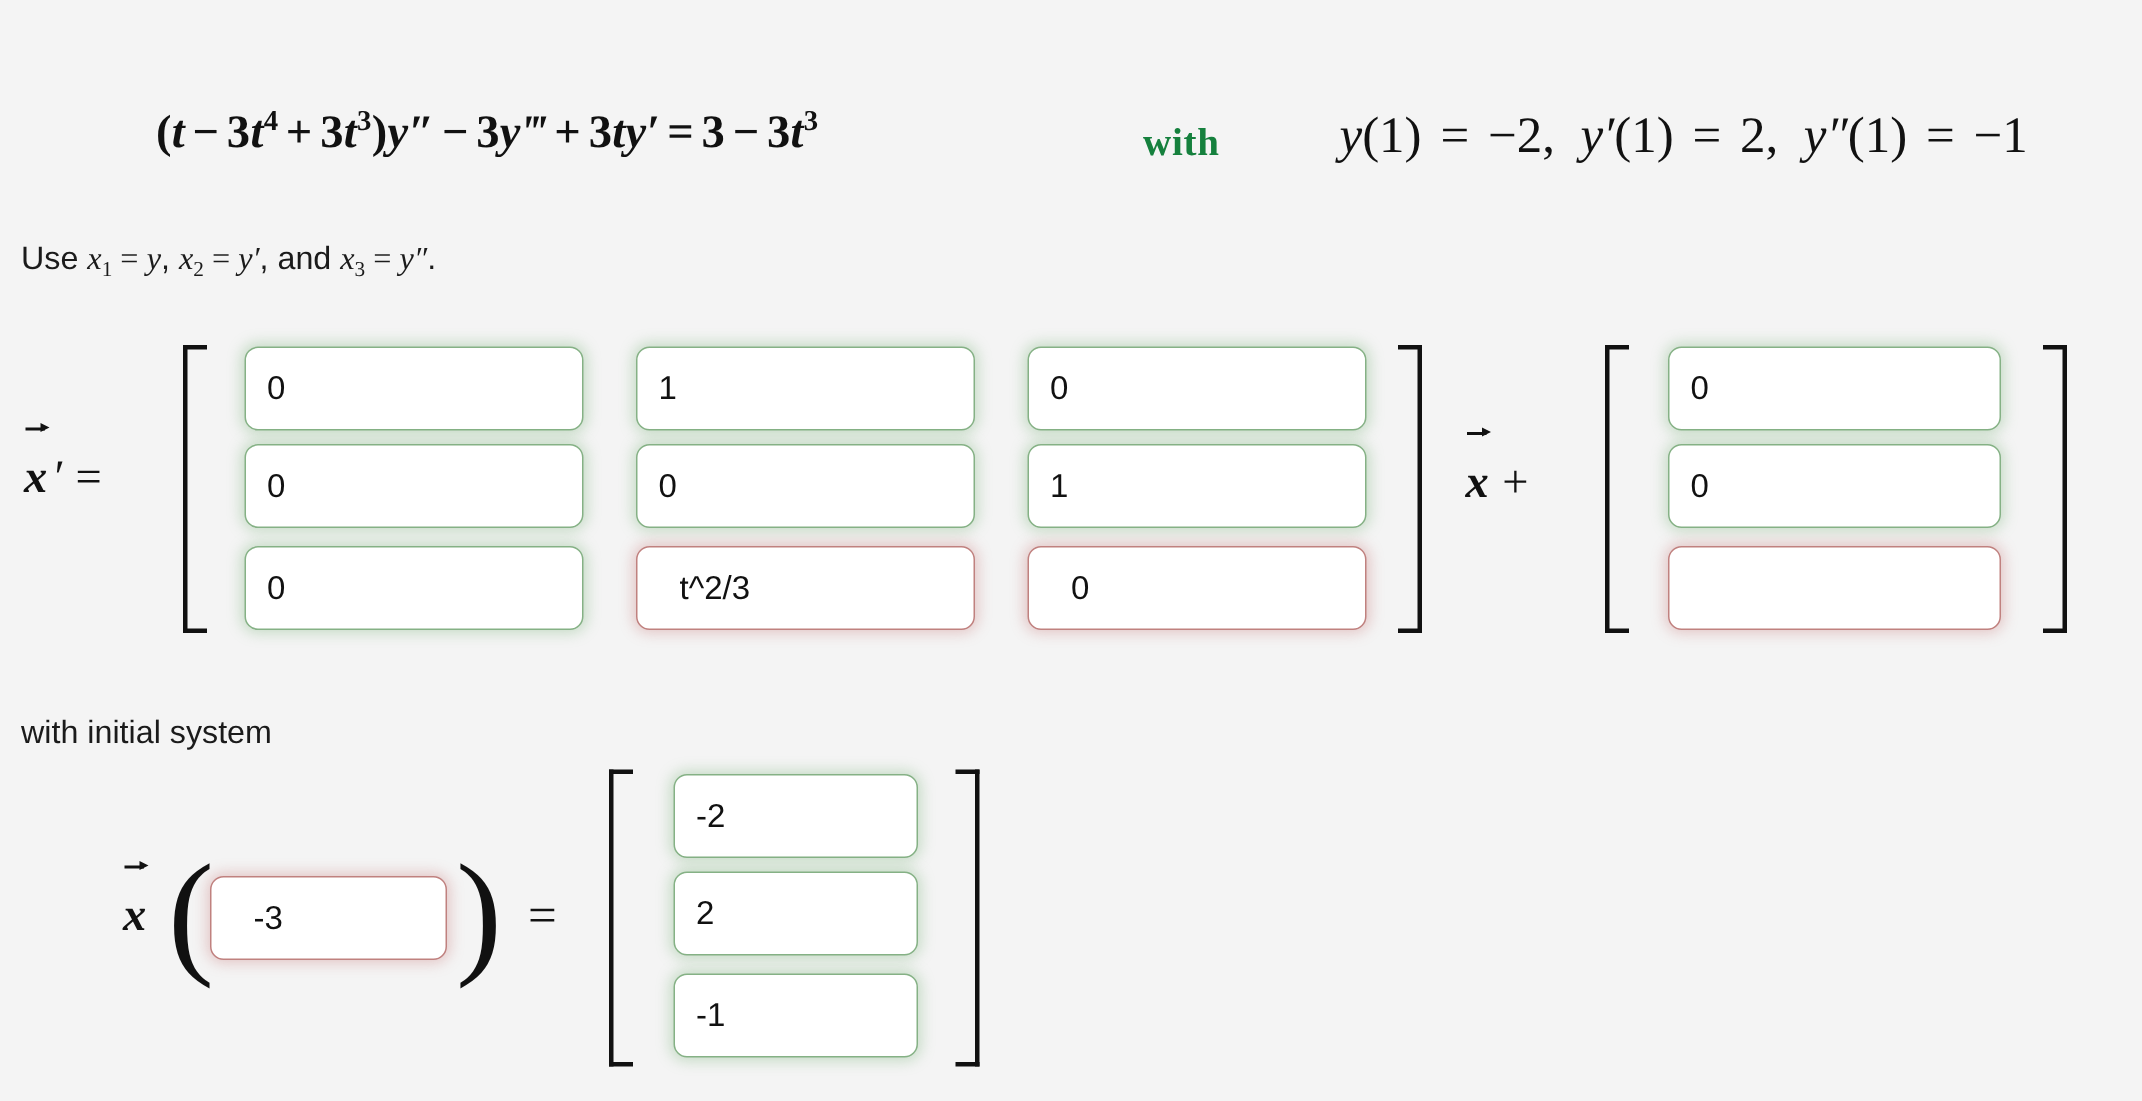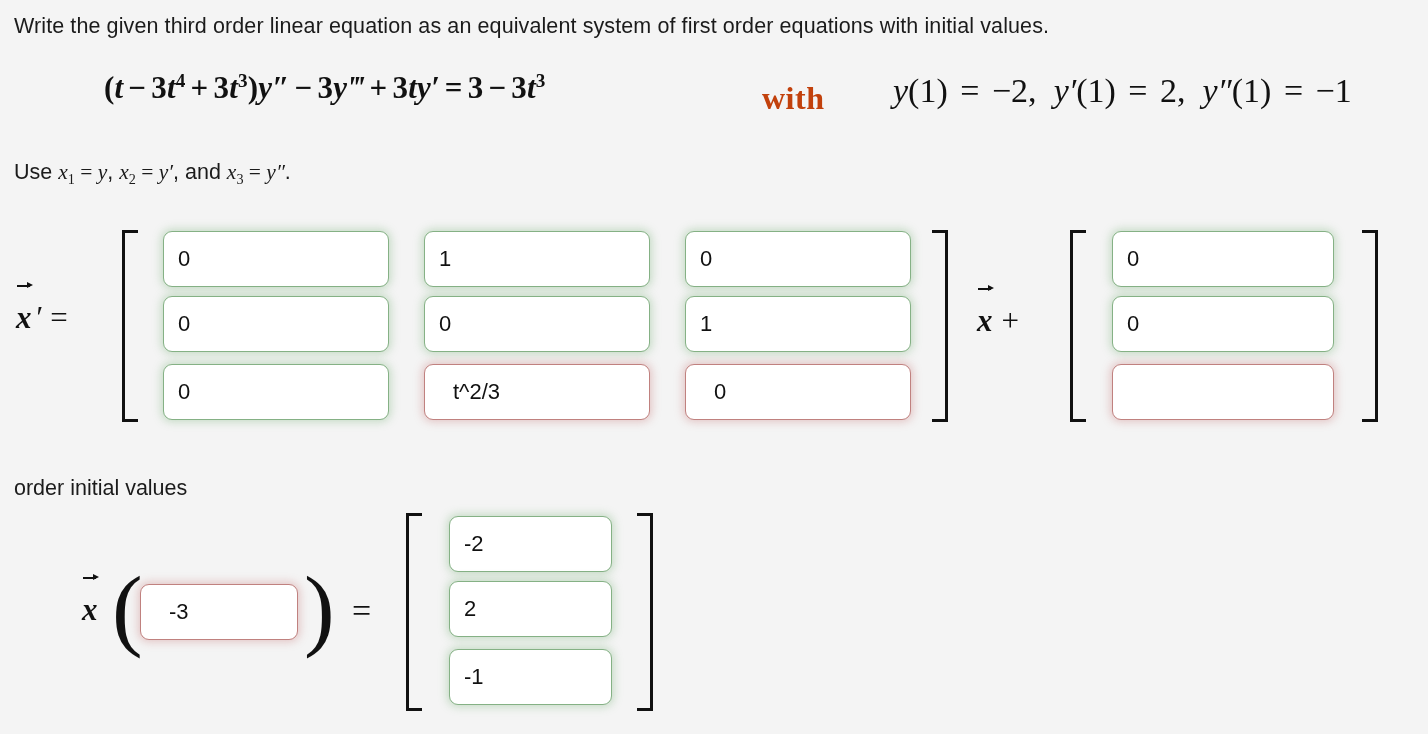--- a/index.html
+++ b/index.html
@@ -36,21 +36,21 @@
     font-size: 31px; font-weight: bold; color: #111;
     white-space: nowrap; letter-spacing: .2px; margin-left: 32px;
   }
   .bigeq sup { font-size: 0.62em; vertical-align: super; font-weight: bold; }
   .bigeq .it { font-style: italic; }
   .op { padding: 0 5px; font-weight: bold; }
 
   .withword {
     position: absolute; left: 762px; top: 80px;
     font-family: "Liberation Serif", "DejaVu Serif", serif;
-    font-size: 32px; font-weight: bold; color: #c2410c; letter-spacing: .5px;
+    font-size: 26px; font-weight: bold; color: #15803d; letter-spacing: .5px;
   }
   .ivs {
     position: absolute; left: 893px; top: 72px;
     font-family: "Liberation Serif", "DejaVu Serif", serif;
     font-size: 34px; color: #111; white-space: nowrap;
   }
   .ivs .it { font-style: italic; }
 
   
   .vecx {
@@ -131,21 +131,20 @@
   .xlab2 {
     position: absolute; left: 82px; top: 592px;
     font-family: "Liberation Serif", serif; font-size: 31px; color: #111;
   }
 </style>
 </head>
 <body>
 
 <div class="page">
 
-  <div class="prompt">Write the given third order linear equation as an equivalent system of first order equations with initial values.</div>
 
   <div class="bigeq">
     <span>(</span><span class="it">t</span><span class="op">−</span><span>3</span><span class="it">t</span><sup>4</sup><span class="op">+</span><span>3</span><span class="it">t</span><sup>3</sup><span>)</span><span class="it">y″</span><span class="op">−</span><span>3</span><span class="it">y‴</span><span class="op">+</span><span>3</span><span class="it">t</span><span class="it">y′</span><span class="op">=</span><span>3</span><span class="op">−</span><span>3</span><span class="it">t</span><sup>3</sup>
   </div>
 
   <div class="withword">with</div>
 
   <div class="ivs">
     <span class="it">y</span>(1) <span style="padding:0 4px;">=</span> −2,&nbsp; <span class="it">y′</span>(1) <span style="padding:0 4px;">=</span> 2,&nbsp; <span class="it">y″</span>(1) <span style="padding:0 4px;">=</span> −1
   </div>
@@ -177,21 +176,21 @@
     <span class="vecx" style="font-size:31px;"><span class="arw"></span><span>x</span></span><span style="padding-left:9px;">+</span>
   </div>
 
   <div class="bracket" style="left:1070px; top:230px; height:192px;"></div>
   <div class="bracket right" style="left:1362px; top:230px; height:192px;"></div>
 
   <div class="mbox" style="left:1112px; top:231px; width:222px; height:56px;">0</div>
   <div class="mbox" style="left:1112px; top:296px; width:222px; height:56px;">0</div>
   <div class="mbox bad" style="left:1112px; top:364px; width:222px; height:56px;"></div>
 
-  <div class="initline">order initial values</div>
+  <div class="initline">with initial system</div>
 
   <div class="xlab2">
     <span class="vecx" style="font-size:31px;"><span class="arw"></span><span>x</span></span>
   </div>
   <div class="paren" style="left:112px; top:562px;">(</div>
   <div class="mbox bad" style="left:140px; top:584px; width:158px; height:56px;">-3</div>
   <div class="paren" style="left:304px; top:562px;">)</div>
   <div class="eqsign2">=</div>
 
   <div class="bracket" style="left:406px; top:513px; height:198px;"></div>

